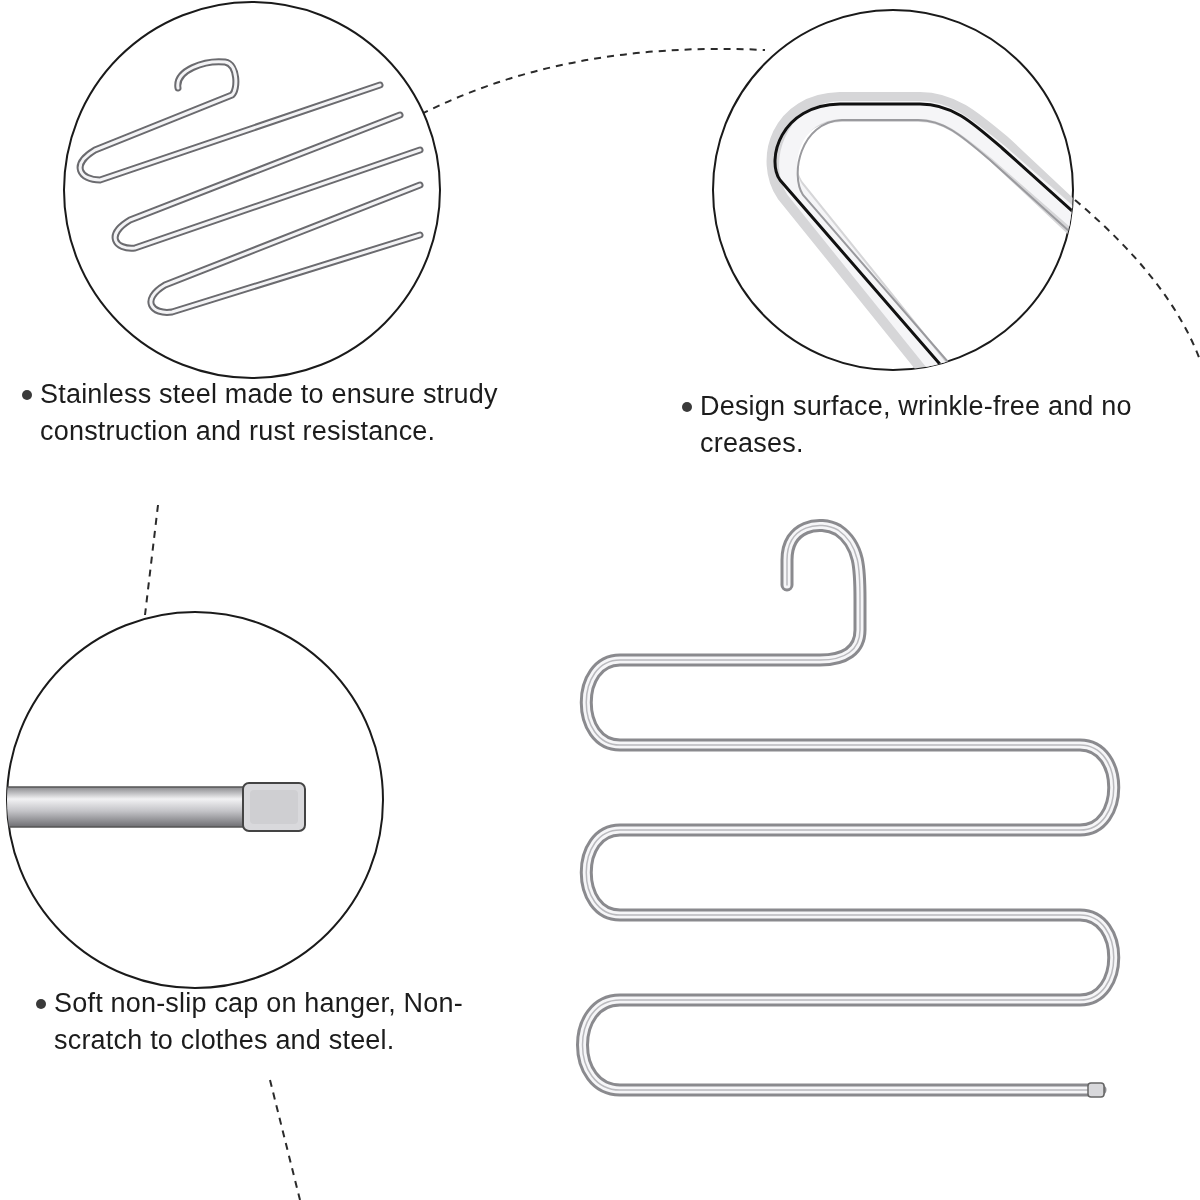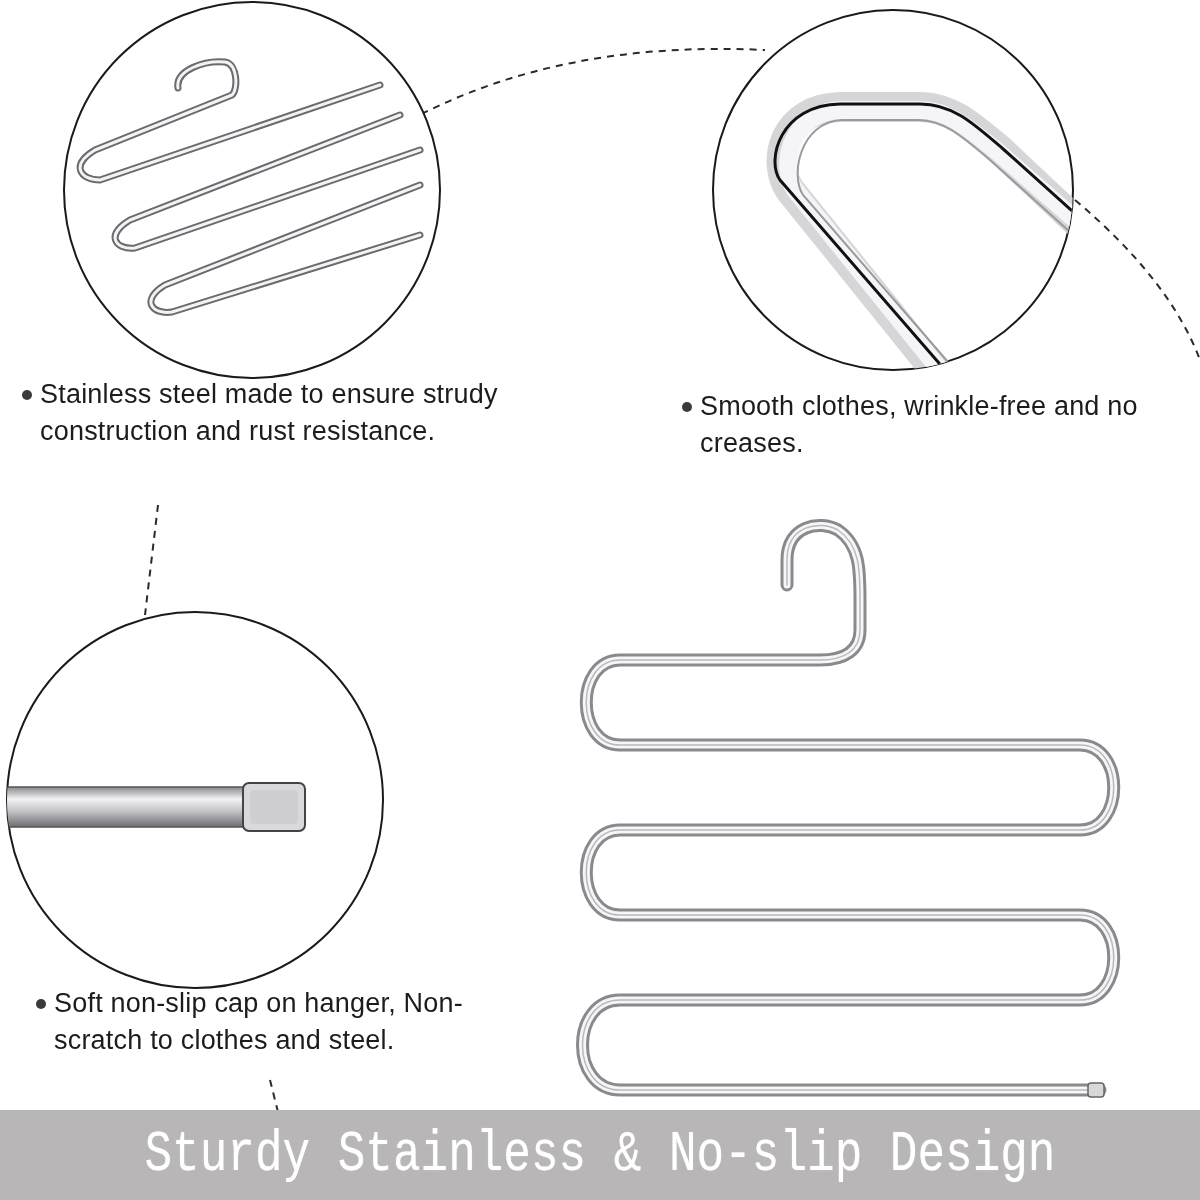--- a/index.html
+++ b/index.html
@@ -120,25 +120,22 @@
     </g>
   </svg>
 
   <div class="feature feature-1">
     <span class="bullet"></span>
     <span>Stainless steel made to ensure strudy construction and rust resistance.</span>
   </div>
 
   <div class="feature feature-2">
     <span class="bullet"></span>
-    <span>Smooth clothes, wrinkle-free and no creases.</span>
+    <span>Design surface, wrinkle-free and no creases.</span>
   </div>
 
   <div class="feature feature-3">
     <span class="bullet"></span>
     <span>Soft non-slip cap on hanger, Non-scratch to clothes and steel.</span>
   </div>
 
-  <div class="banner">
-    <span class="banner-title">Sturdy Stainless &amp; No-slip Design</span>
-  </div>
 
 </div>
 
 </body></html>

